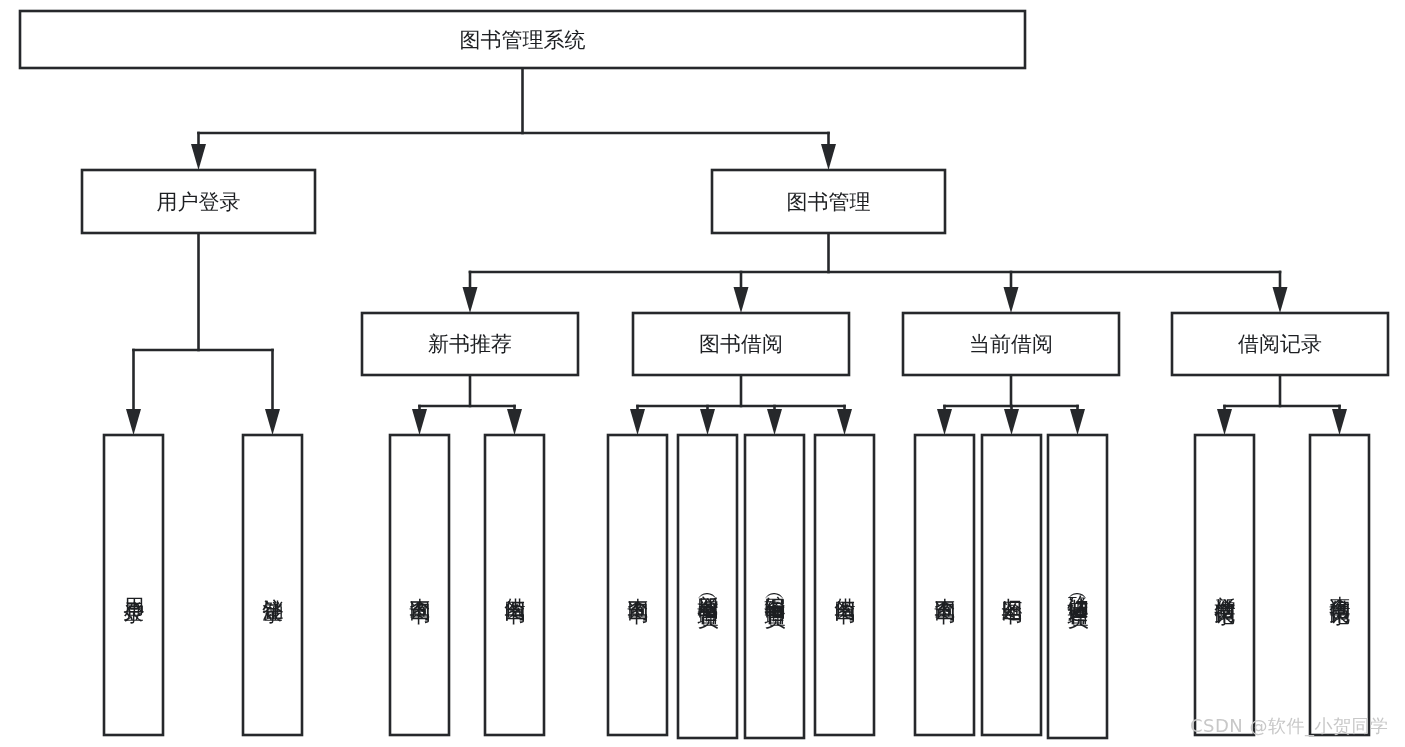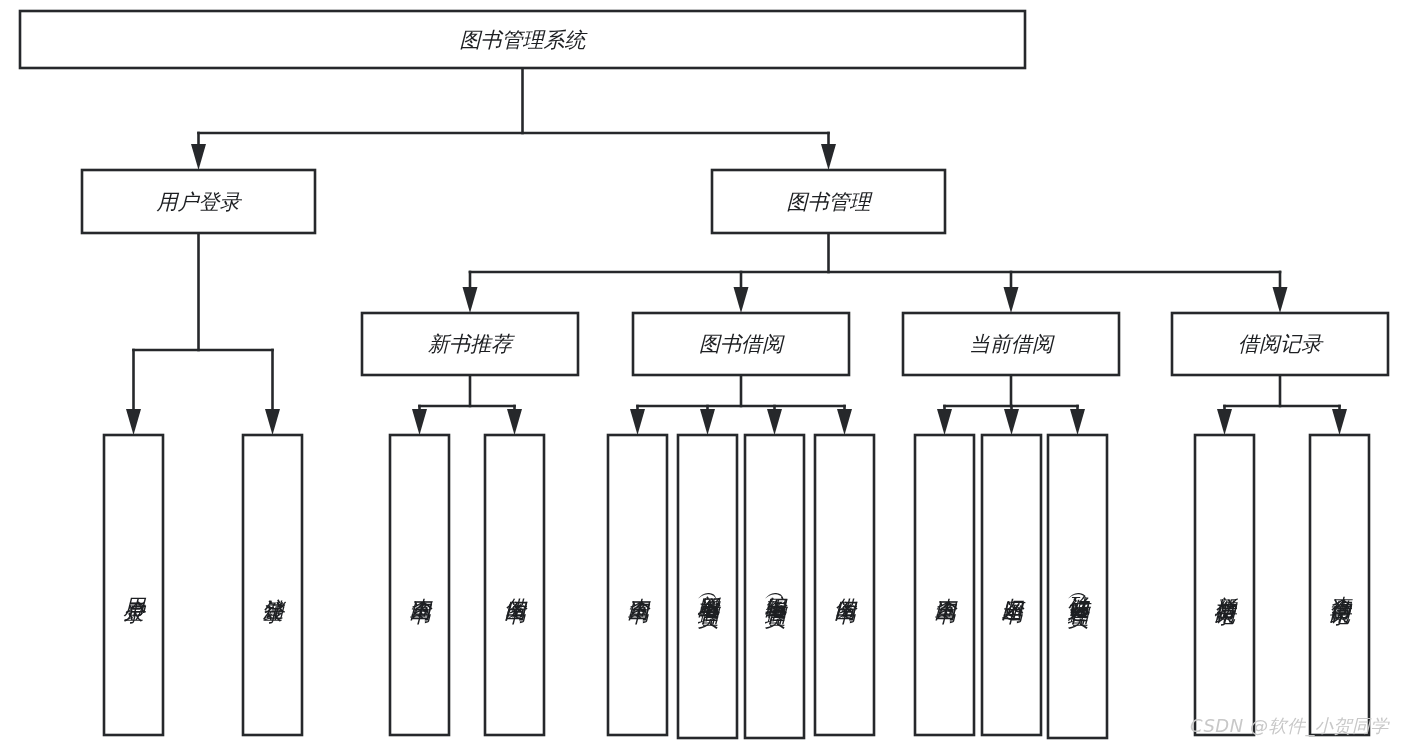--- a/index.html
+++ b/index.html
@@ -10,21 +10,20 @@
   }
   body {
     font-family: "DejaVu Sans", "Liberation Sans", sans-serif;
   }
   #canvas {
     position: relative;
     width: 1405px;
     height: 747px;
     background: #ffffff;
     overflow: hidden;
-    font-style: italic;
   }
   svg.diagram {
     position: absolute;
     left: 0;
     top: 0;
     width: 1405px;
     height: 747px;
   }
   .node-rect {
     fill: #ffffff;

